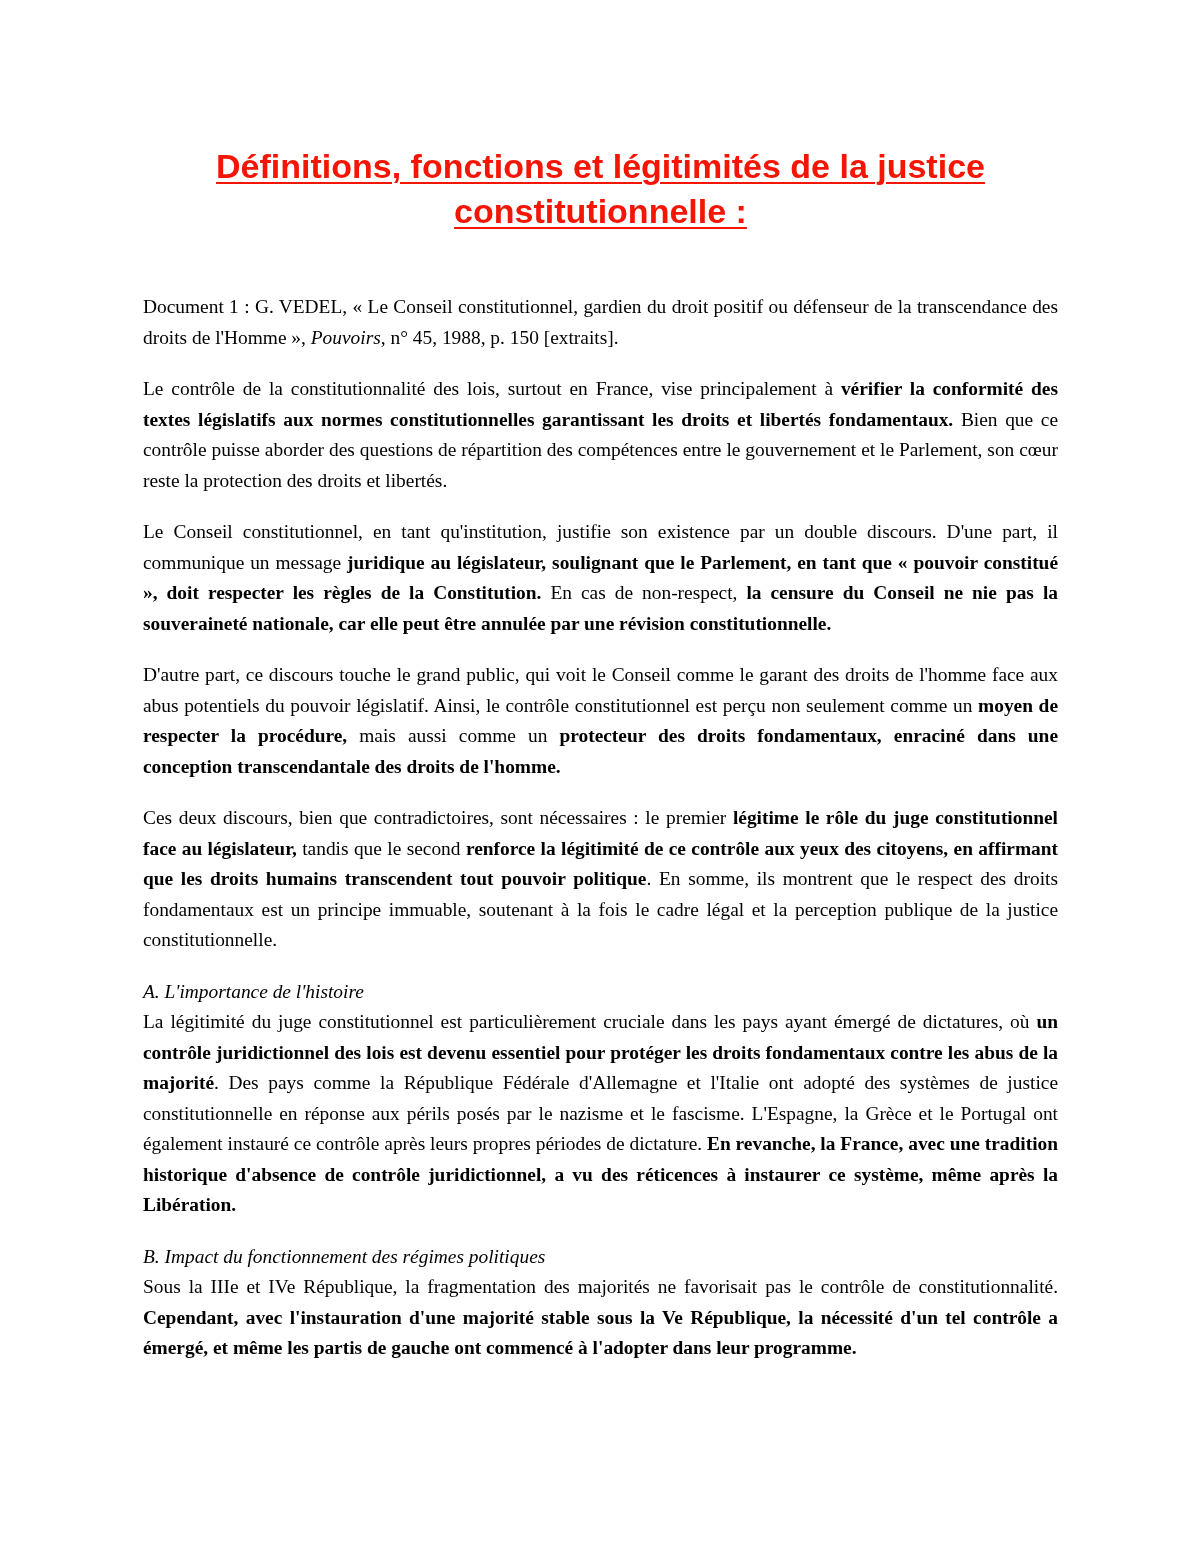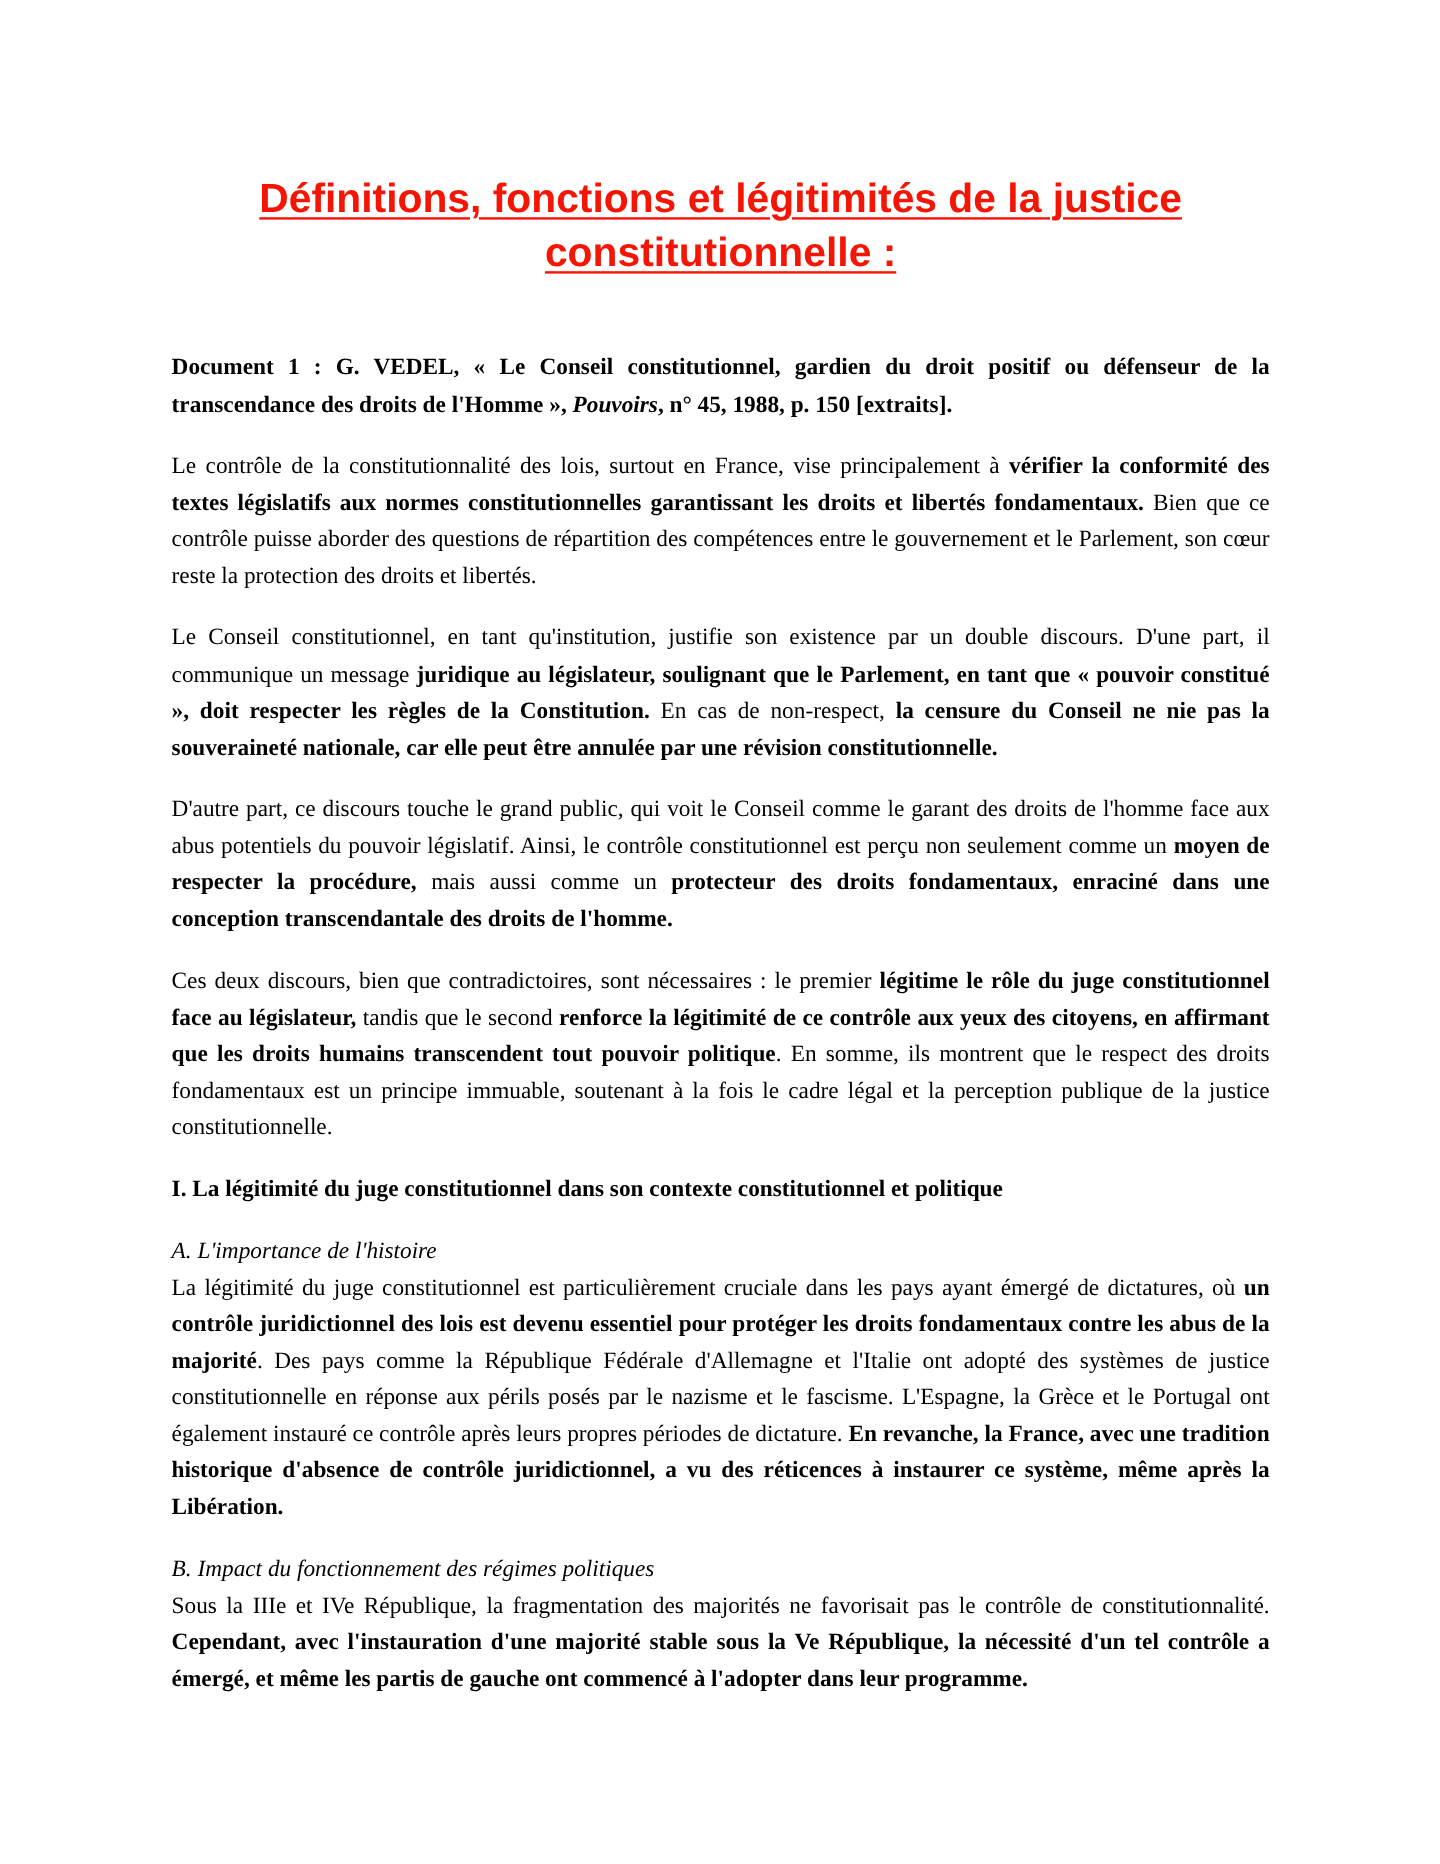--- a/index.html
+++ b/index.html
@@ -31,39 +31,38 @@
   .para {
     font-family: "Liberation Serif", "DejaVu Serif", serif;
     font-size: 19.4px;
     line-height: 30.5px;
     color: #000000;
     text-align: justify;
     margin: 0 0 21px 0;
   }
   .b { font-weight: bold; }
   .i { font-style: italic; }
-  .bold-block { font-weight: bold; }
+  .bold-block { font-weight: normal; }
 </style>
 </head>
 <body>
 
 <div class="page">
 
   <h1 class="title">Définitions, fonctions et légitimités de la justice constitutionnelle :</h1>
 
   <p class="para bold-block"><span>Document 1 : G. VEDEL, « Le Conseil constitutionnel, gardien du droit positif ou défenseur de la transcendance des droits de l'Homme », </span><span class="i">Pouvoirs</span><span>, n° 45, 1988, p. 150 [extraits].</span></p>
 
   <p class="para"><span>Le contrôle de la constitutionnalité des lois, surtout en France, vise principalement à </span><span class="b">vérifier la conformité des textes législatifs aux normes constitutionnelles garantissant les droits et libertés fondamentaux. </span><span>Bien que ce contrôle puisse aborder des questions de répartition des compétences entre le gouvernement et le Parlement, son cœur reste la protection des droits et libertés.</span></p>
 
   <p class="para"><span>Le Conseil constitutionnel, en tant qu'institution, justifie son existence par un double discours. D'une part, il communique un message </span><span class="b">juridique au législateur, soulignant que le Parlement, en tant que « pouvoir constitué », doit respecter les règles de la Constitution. </span><span>En cas de non-respect, </span><span class="b">la censure du Conseil ne nie pas la souveraineté nationale, car elle peut être annulée par une révision constitutionnelle.</span></p>
 
   <p class="para"><span>D'autre part, ce discours touche le grand public, qui voit le Conseil comme le garant des droits de l'homme face aux abus potentiels du pouvoir législatif. Ainsi, le contrôle constitutionnel est perçu non seulement comme un </span><span class="b">moyen de respecter la procédure,</span><span> mais aussi comme un </span><span class="b">protecteur des droits fondamentaux, enraciné dans une conception transcendantale des droits de l'homme.</span></p>
 
   <p class="para"><span>Ces deux discours, bien que contradictoires, sont nécessaires : le premier </span><span class="b">légitime le rôle du juge constitutionnel face au législateur,</span><span> tandis que le second </span><span class="b">renforce la légitimité de ce contrôle aux yeux des citoyens, en affirmant que les droits humains transcendent tout pouvoir politique</span><span>. En somme, ils montrent que le respect des droits fondamentaux est un principe immuable, soutenant à la fois le cadre légal et la perception publique de la justice constitutionnelle.</span></p>
 
 
-  <p class="para bold-block">I. La légitimité du juge constitutionnel dans son contexte constitutionnel et politique</p>
 
   <p class="para"><span class="i">A. L'importance de l'histoire</span><br><span>La légitimité du juge constitutionnel est particulièrement cruciale dans les pays ayant émergé de dictatures, où </span><span class="b">un contrôle juridictionnel des lois est devenu essentiel pour protéger les droits fondamentaux contre les abus de la majorité</span><span>. Des pays comme la République Fédérale d'Allemagne et l'Italie ont adopté des systèmes de justice constitutionnelle en réponse aux périls posés par le nazisme et le fascisme. L'Espagne, la Grèce et le Portugal ont également instauré ce contrôle après leurs propres périodes de dictature. </span><span class="b">En revanche, la France, avec une tradition historique d'absence de contrôle juridictionnel, a vu des réticences à instaurer ce système, même après la Libération.</span></p>
 
   <p class="para"><span class="i">B. Impact du fonctionnement des régimes politiques</span><br><span>Sous la IIIe et IVe République, la fragmentation des majorités ne favorisait pas le contrôle de constitutionnalité. </span><span class="b">Cependant, avec l'instauration d'une majorité stable sous la Ve République, la nécessité d'un tel contrôle a émergé, et même les partis de gauche ont commencé à l'adopter dans leur programme.</span></p>
 
 </div>
 
 </body></html>

